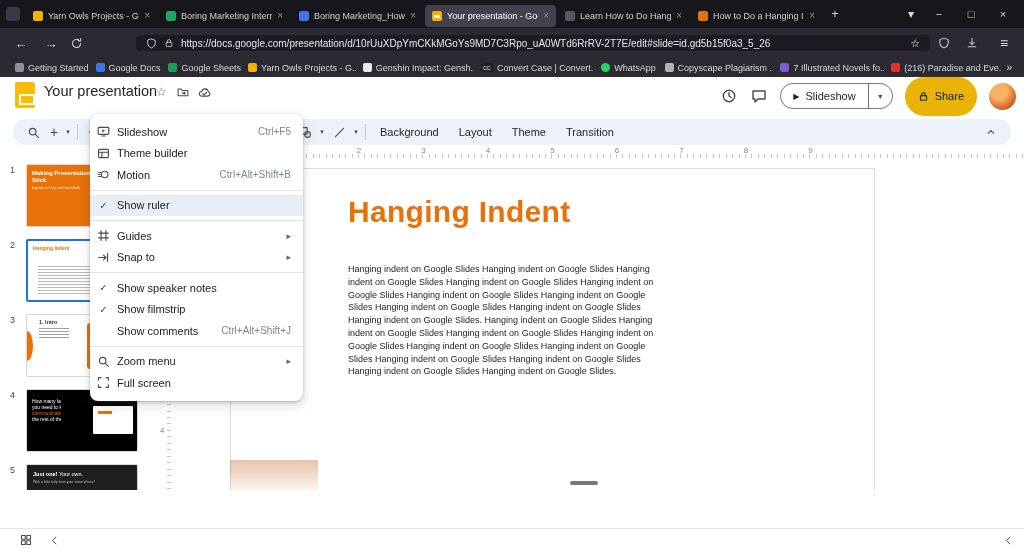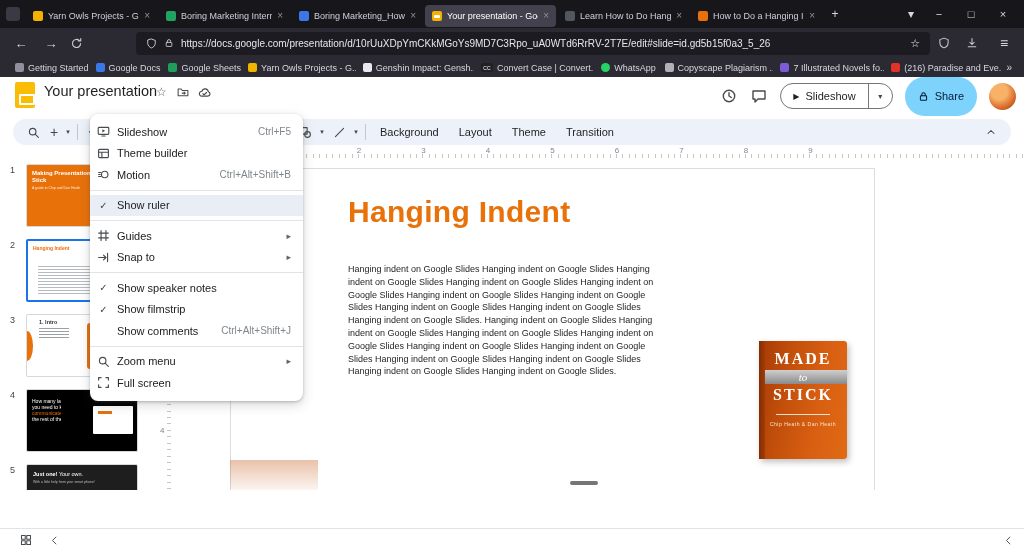--- a/index.html
+++ b/index.html
@@ -16,21 +16,21 @@
 .f4{background:#f6b000;position:relative}.f4::after{content:"";position:absolute;left:2px;top:4px;width:6px;height:3px;background:#fff;border-radius:1px}
 .f5{background:#53565c}.f6{background:#e8710a}
 .ttitle{flex:1;white-space:nowrap;overflow:hidden}
 .tclose{color:#8f8f9a;font-size:10px}
 .tbtn{width:22px;text-align:center;color:#d7d7de;font-size:12px}
 .spacer{flex:1}
 .winbtn{width:30px;text-align:center;color:#d7d7de;font-size:11px}
 
 .urlbar{position:absolute;top:28px;left:0;right:0;height:30px;background:#2b2a33;display:flex;align-items:center;padding:0 10px;gap:8px;color:#d7d7de}
 .navb{width:22px;text-align:center;font-size:13px}
-.urlfield{flex:1;height:23px;margin-left:36px;display:flex;align-items:center;gap:7px;background:#1c1b22;border-radius:4px;padding:0 10px;font-size:10px;color:#e6e6ec}
+.urlfield{flex:1;height:16px;margin-left:36px;display:flex;align-items:center;gap:7px;background:#1c1b22;border-radius:4px;padding:0 10px;font-size:10px;color:#e6e6ec}
 .urltext{flex:1;white-space:nowrap;overflow:hidden;text-overflow:ellipsis}
 .ubtn{width:20px;text-align:center;font-size:12px}
 
 .bookbar{position:absolute;top:58px;left:0;right:0;height:19px;background:#2b2a33;display:flex;align-items:center;padding:0 8px;color:#d7d7de;font-size:9px}
 .bm{display:flex;align-items:center;gap:4px;padding:0 7px;white-space:nowrap;overflow:hidden}
 .bi{width:9px;height:9px;border-radius:2px;flex:none}
 .b1{background:#8f8f9d}.b2{background:#3b78e7}.b3{background:#1f9d5b}.b4{background:#f2b200}.b5{background:#e8eaed}
 .b6{background:#202124;color:#fff;font-size:5px;display:flex;align-items:center;justify-content:center;width:12px;border-radius:2px}
 .b7{background:#25d366;border-radius:50%}.b8{background:#b0b0b8}.b9{background:#7b5bd6}.b10{background:#e53228}
 .bofl{margin-left:auto;padding:0 4px;font-size:10px}
@@ -42,21 +42,21 @@
 .dtitle{position:absolute;left:44px;top:6px;font-size:14.5px;color:#1f1f1f}
 .ticon{position:absolute;top:8px;color:#5f6368;font-size:12px}
 .menurow{position:absolute;left:40px;top:22px;display:flex;gap:2px;font-size:11.5px;color:#1f1f1f}
 .mi{padding:2px 6px;border-radius:4px}
 .mi.open{background:#e2e7eb}
 .hdr-right{position:absolute;right:8px;top:5px;height:28px;display:flex;align-items:center;gap:12px}
 .hico{width:18px;height:18px;display:flex;align-items:center;justify-content:center}
 .ssbtn{display:flex;align-items:center;height:26px;border:1px solid #747775;border-radius:100px;font-size:11px;color:#1f1f1f;background:#fff}
 .ssmain{display:flex;align-items:center;gap:6px;padding:0 12px}
 .sscaret{width:24px;height:100%;border-left:1px solid #747775;display:flex;align-items:center;justify-content:center;font-size:8px;color:#444746}
-.sharebtn{display:flex;align-items:center;gap:6px;height:39px;border-radius:100px;background:#7dd3fc;padding:0 13px;font-size:11px;color:#041e34;font-weight:500}
+.sharebtn{display:flex;align-items:center;gap:6px;height:39px;border-radius:100px;background:#eab308;padding:0 13px;font-size:11px;color:#041e34;font-weight:500}
 .avatar{width:27px;height:27px;border-radius:50%;background:radial-gradient(circle at 38% 32%,#f7b267 0 32%,#d96c2c 65%,#8c3d10)}
 
 
 .toolbar{position:absolute;left:13px;right:13px;top:119px;height:26px;background:#edf2fa;border-radius:13px;display:flex;align-items:center;padding:0 8px;color:#444746}
 .tb{width:24px;height:24px;display:flex;align-items:center;justify-content:center;font-size:12px}
 .tbs{width:18px}.tbc{width:10px;font-size:7px}
 .tsep{width:1px;height:16px;background:#c4c7c5;margin:0 4px}
 .tbtxt{padding:0 10px;font-size:11px;color:#1f1f1f}
 
 
@@ -443,29 +443,20 @@
       <span class="vnum" style="top:73.5px">1</span>
       <span class="vnum" style="top:138px">2</span>
       <span class="vnum" style="top:202.5px">3</span>
       <span class="vnum" style="top:267px">4</span>
 
     </div>
 
     <div class="slide">
       <div class="stitle">Hanging Indent</div>
       <div class="sbody">Hanging indent on Google Slides Hanging indent on Google Slides Hanging indent on Google Slides Hanging indent on Google Slides Hanging indent on Google Slides Hanging indent on Google Slides Hanging indent on Google Slides Hanging indent on Google Slides Hanging indent on Google Slides Hanging indent on Google Slides. Hanging indent on Google Slides Hanging indent on Google Slides Hanging indent on Google Slides Hanging indent on Google Slides Hanging indent on Google Slides Hanging indent on Google Slides Hanging indent on Google Slides Hanging indent on Google Slides Hanging indent on Google Slides Hanging indent on Google Slides.</div>
-      <div class="book">
-        <div class="bw">MADE</div>
-        <div class="bband">
-            <span class="bto">to</span>
-          </div>
-        <div class="bw">STICK</div>
-        <div class="bline"></div>
-        <div class="bauth">Chip Heath &amp; Dan Heath</div>
-      </div>
       <div class="brefl" style="left:-1px;top:291px"></div>
     </div>
     <div class="nhandle"></div>
   </div>
 
 
   <div class="bottombar">
     <div class="bb" style="left:18px">
       <svg class="ik" width="12" height="12" viewBox="0 0 16 16">
           <rect x="2" y="2" width="5" height="5"></rect>

